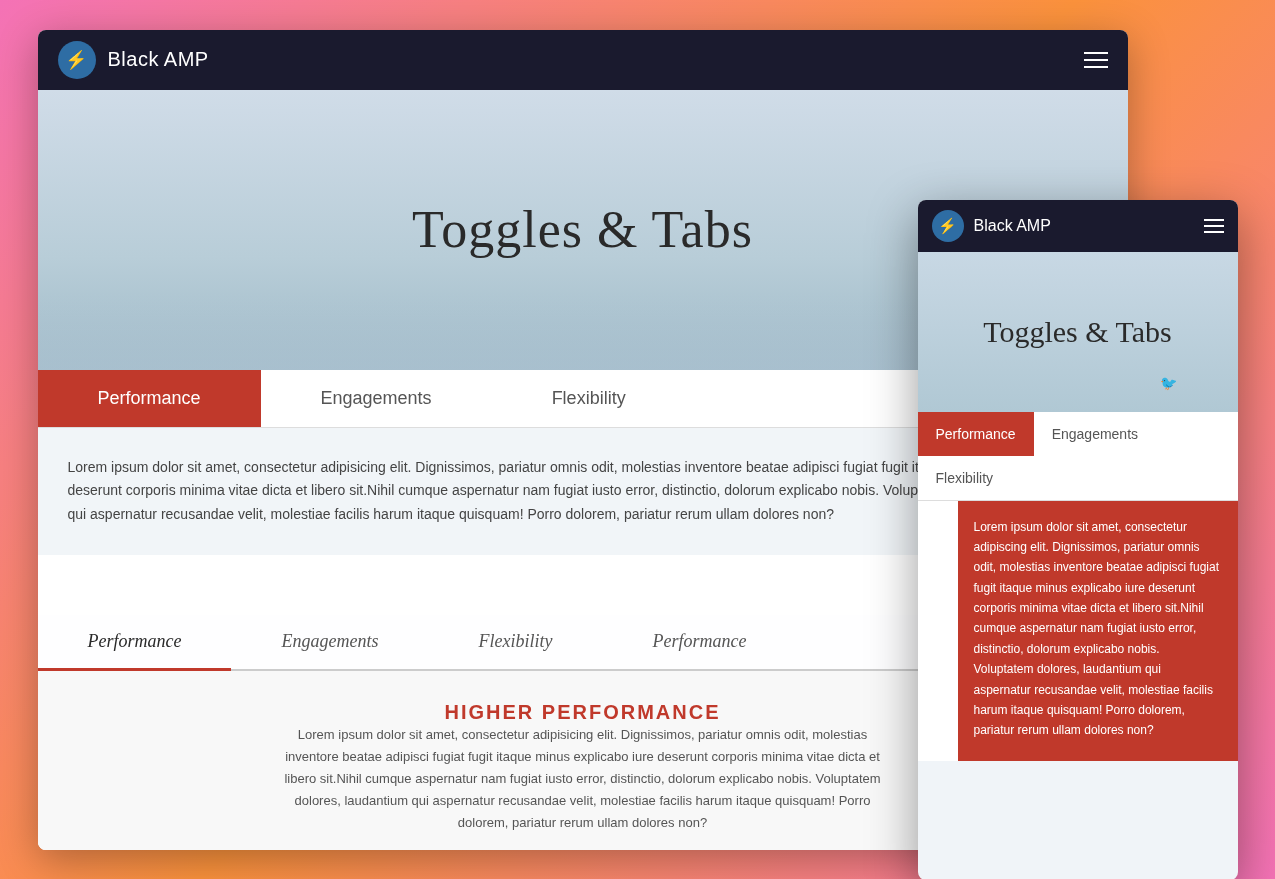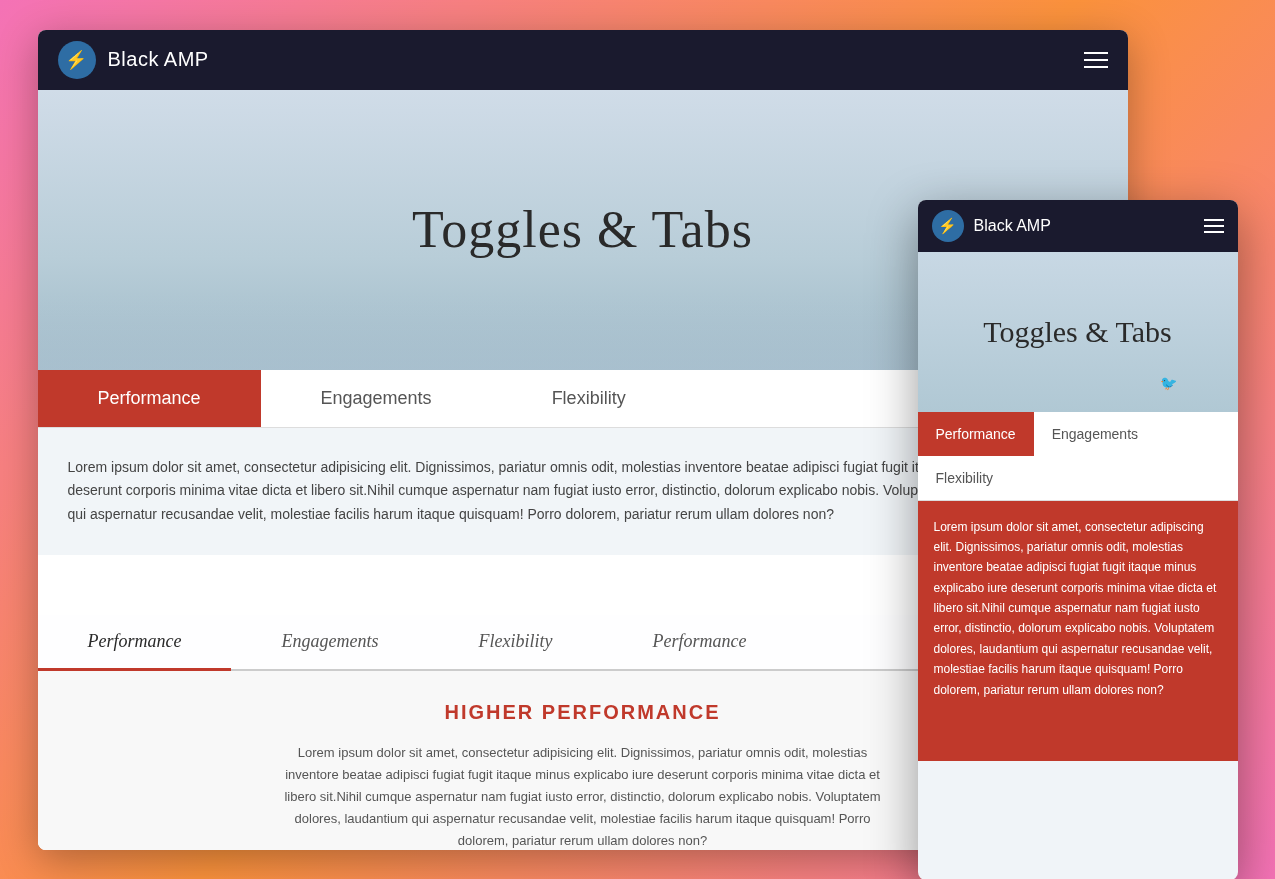--- a/index.html
+++ b/index.html
@@ -179,21 +179,21 @@
       background: #f8f8f8;
       min-height: 200px;
       text-align: center;
     }
     .tab-content-2-title {
       font-size: 20px;
       color: #c0392b;
       letter-spacing: 2px;
       font-family: Arial, sans-serif;
       font-weight: 600;
-      margin-bottom: 18px;
+      margin-bottom: 0;
     }
     .tab-content-2-text {
       font-size: 13px;
       color: #555;
       line-height: 1.7;
       font-family: Arial, sans-serif;
       max-width: 600px;
       margin: 0 auto;
     }
 
@@ -298,20 +298,21 @@
       background: #c0392b;
       color: #ffffff;
     }
     .mobile-tab-item.mobile-plain {
       color: #555;
     }
     .mobile-tab-content {
       padding: 16px;
       background: #c0392b;
       min-height: 260px;
+      margin-left: 40px;
     }
     .mobile-tab-text {
       font-size: 12px;
       color: #fff;
       line-height: 1.7;
       font-family: Arial, sans-serif;
     }
   </style>
 </head>
 <body>

